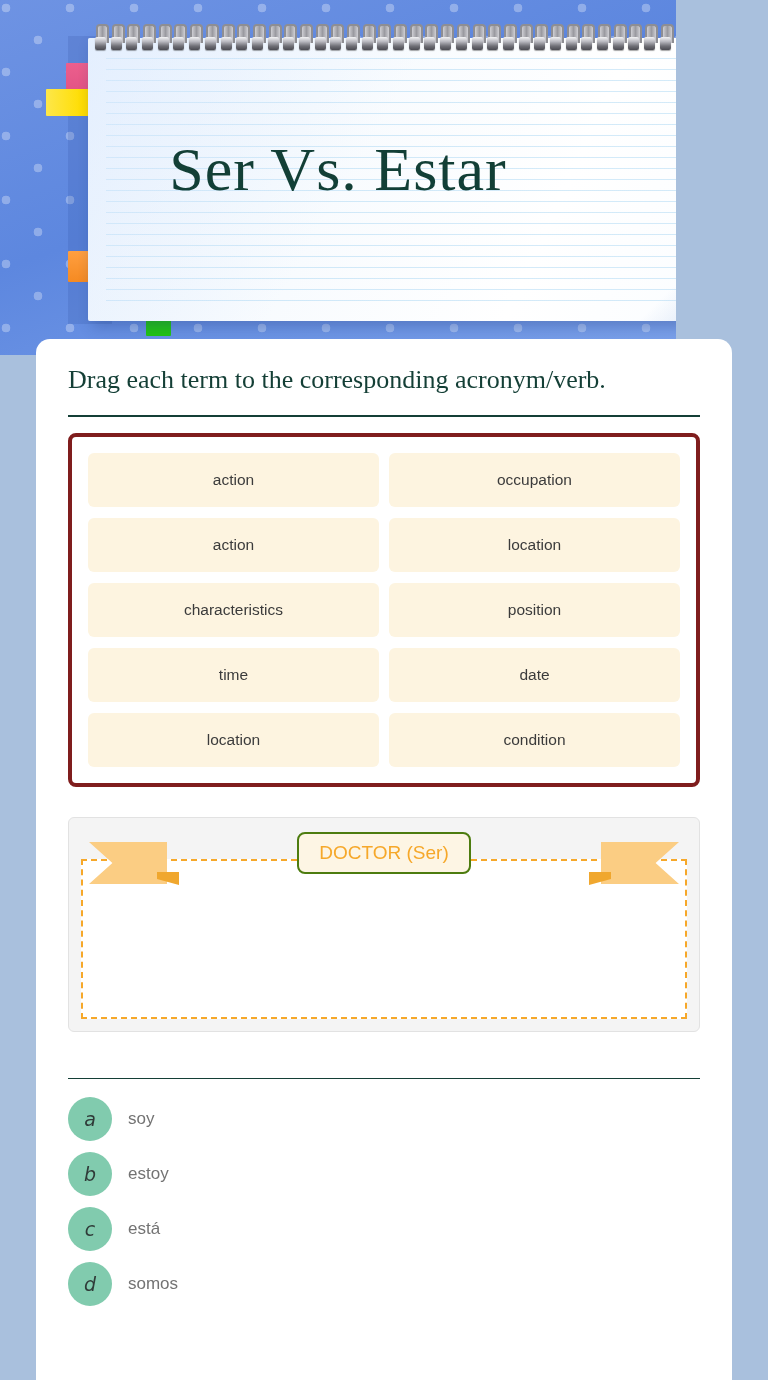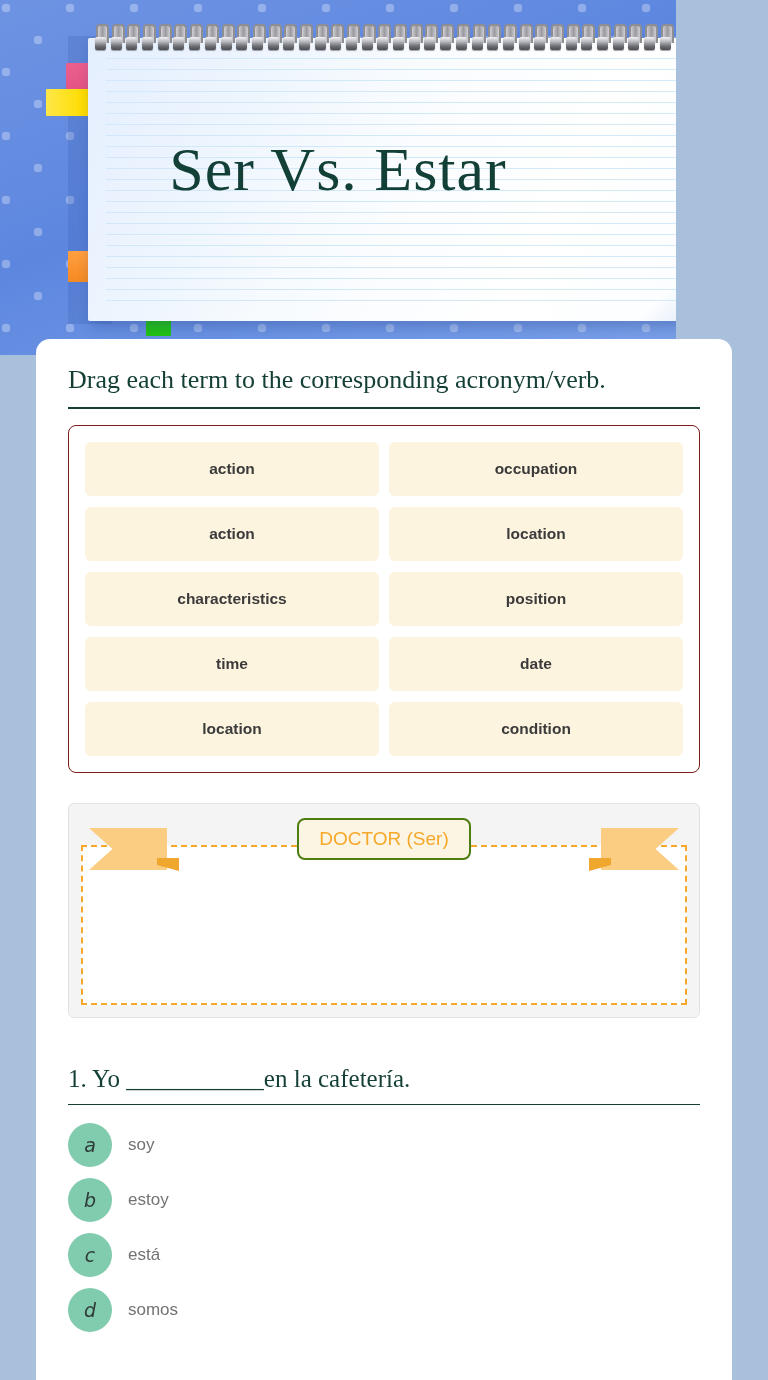--- a/index.html
+++ b/index.html
@@ -167,35 +167,34 @@
     border-radius: 14px 14px 0 0;
     padding: 26px 32px 0 32px;
     z-index: 4;
   }
 
   .section-heading {
     font-family: "Liberation Serif", serif;
     font-size: 26px;
     line-height: 1.15;
     color: #143f36;
-    padding-bottom: 12px;
+    padding-bottom: 20px;
   }
   .heading-rule {
     height: 2px;
     background: #143f36;
     margin-bottom: 16px;
   }
 
   
   .terms-panel {
-    border: 1px solid #7f1d1d;
+    border: 4px solid #7f1d1d;
     border-radius: 8px;
     padding: 16px;
     background: #ffffff;
-    font-weight: bold;
   }
   .terms-grid {
     display: grid;
     grid-template-columns: 1fr 1fr;
     column-gap: 10px;
     row-gap: 11px;
   }
   .term-tile {
     background: #fdf4e0;
     border-radius: 6px;
@@ -430,21 +429,20 @@
           <div class="ribbon-tail left"></div>
           <div class="ribbon-tail right"></div>
           <div class="ribbon-fold left"></div>
           <div class="ribbon-fold right"></div>
           <div class="ribbon-plate">DOCTOR (Ser)</div>
         </div>
       </div>
     </div>
 
   <div class="question-block">
-    <div class="question-text">1. Yo ___________en la cafetería.</div>
     <div class="question-rule"></div>
     <div id="options-list">
         <div class="option-row">
           <div class="option-letter">a</div>
           <div class="option-label">soy</div>
         </div>
         <div class="option-row">
           <div class="option-letter">b</div>
           <div class="option-label">estoy</div>
         </div>

